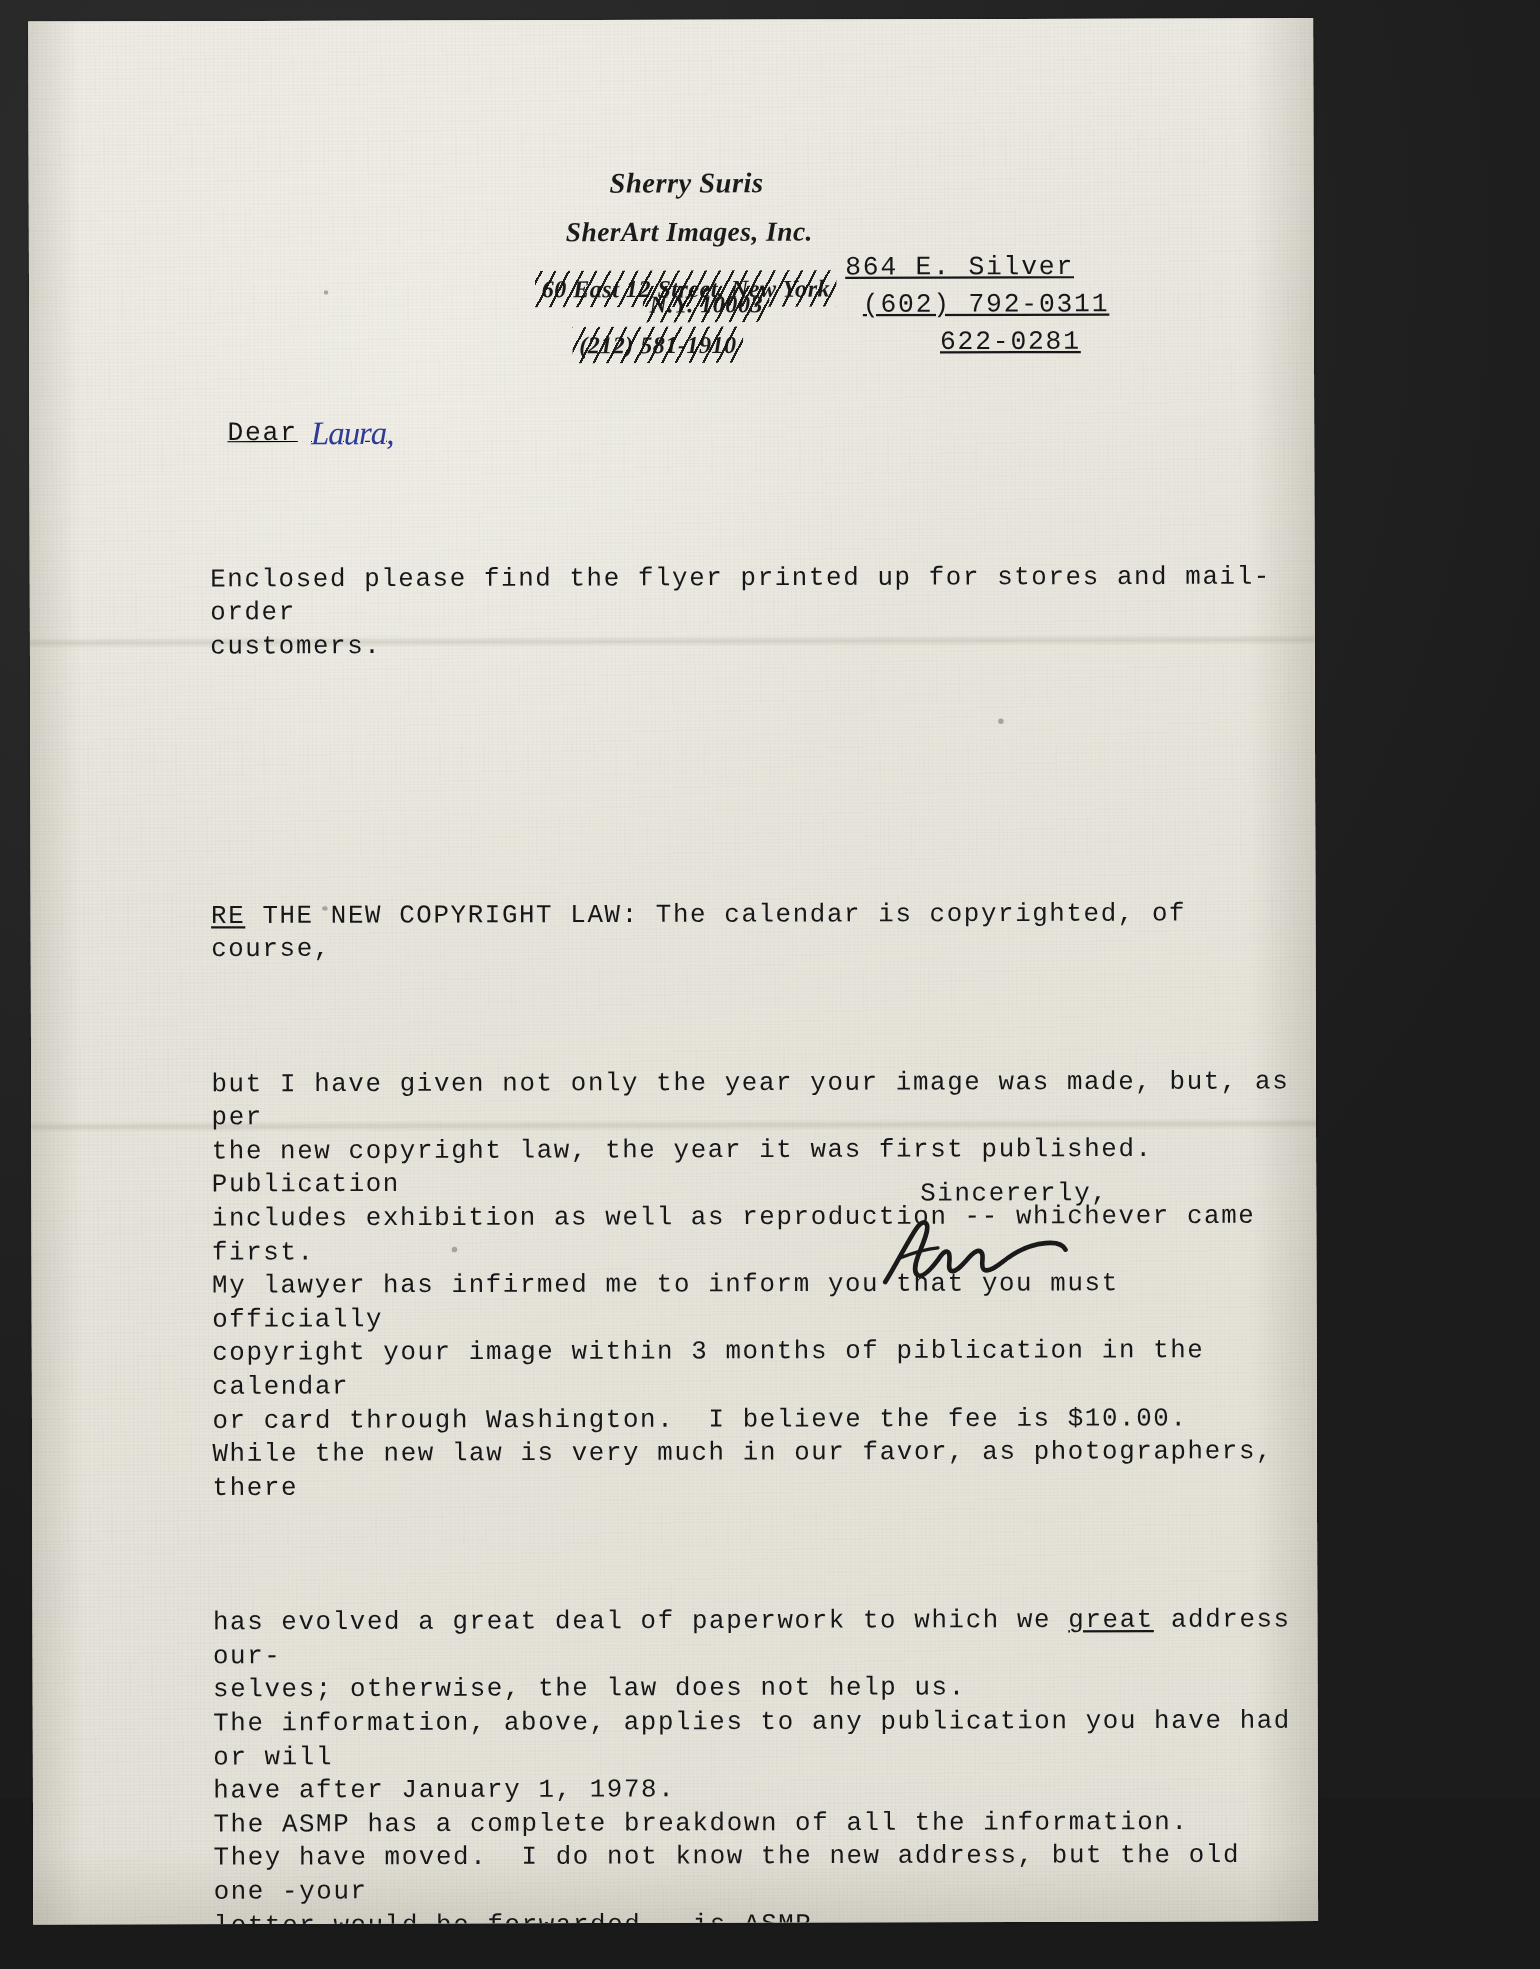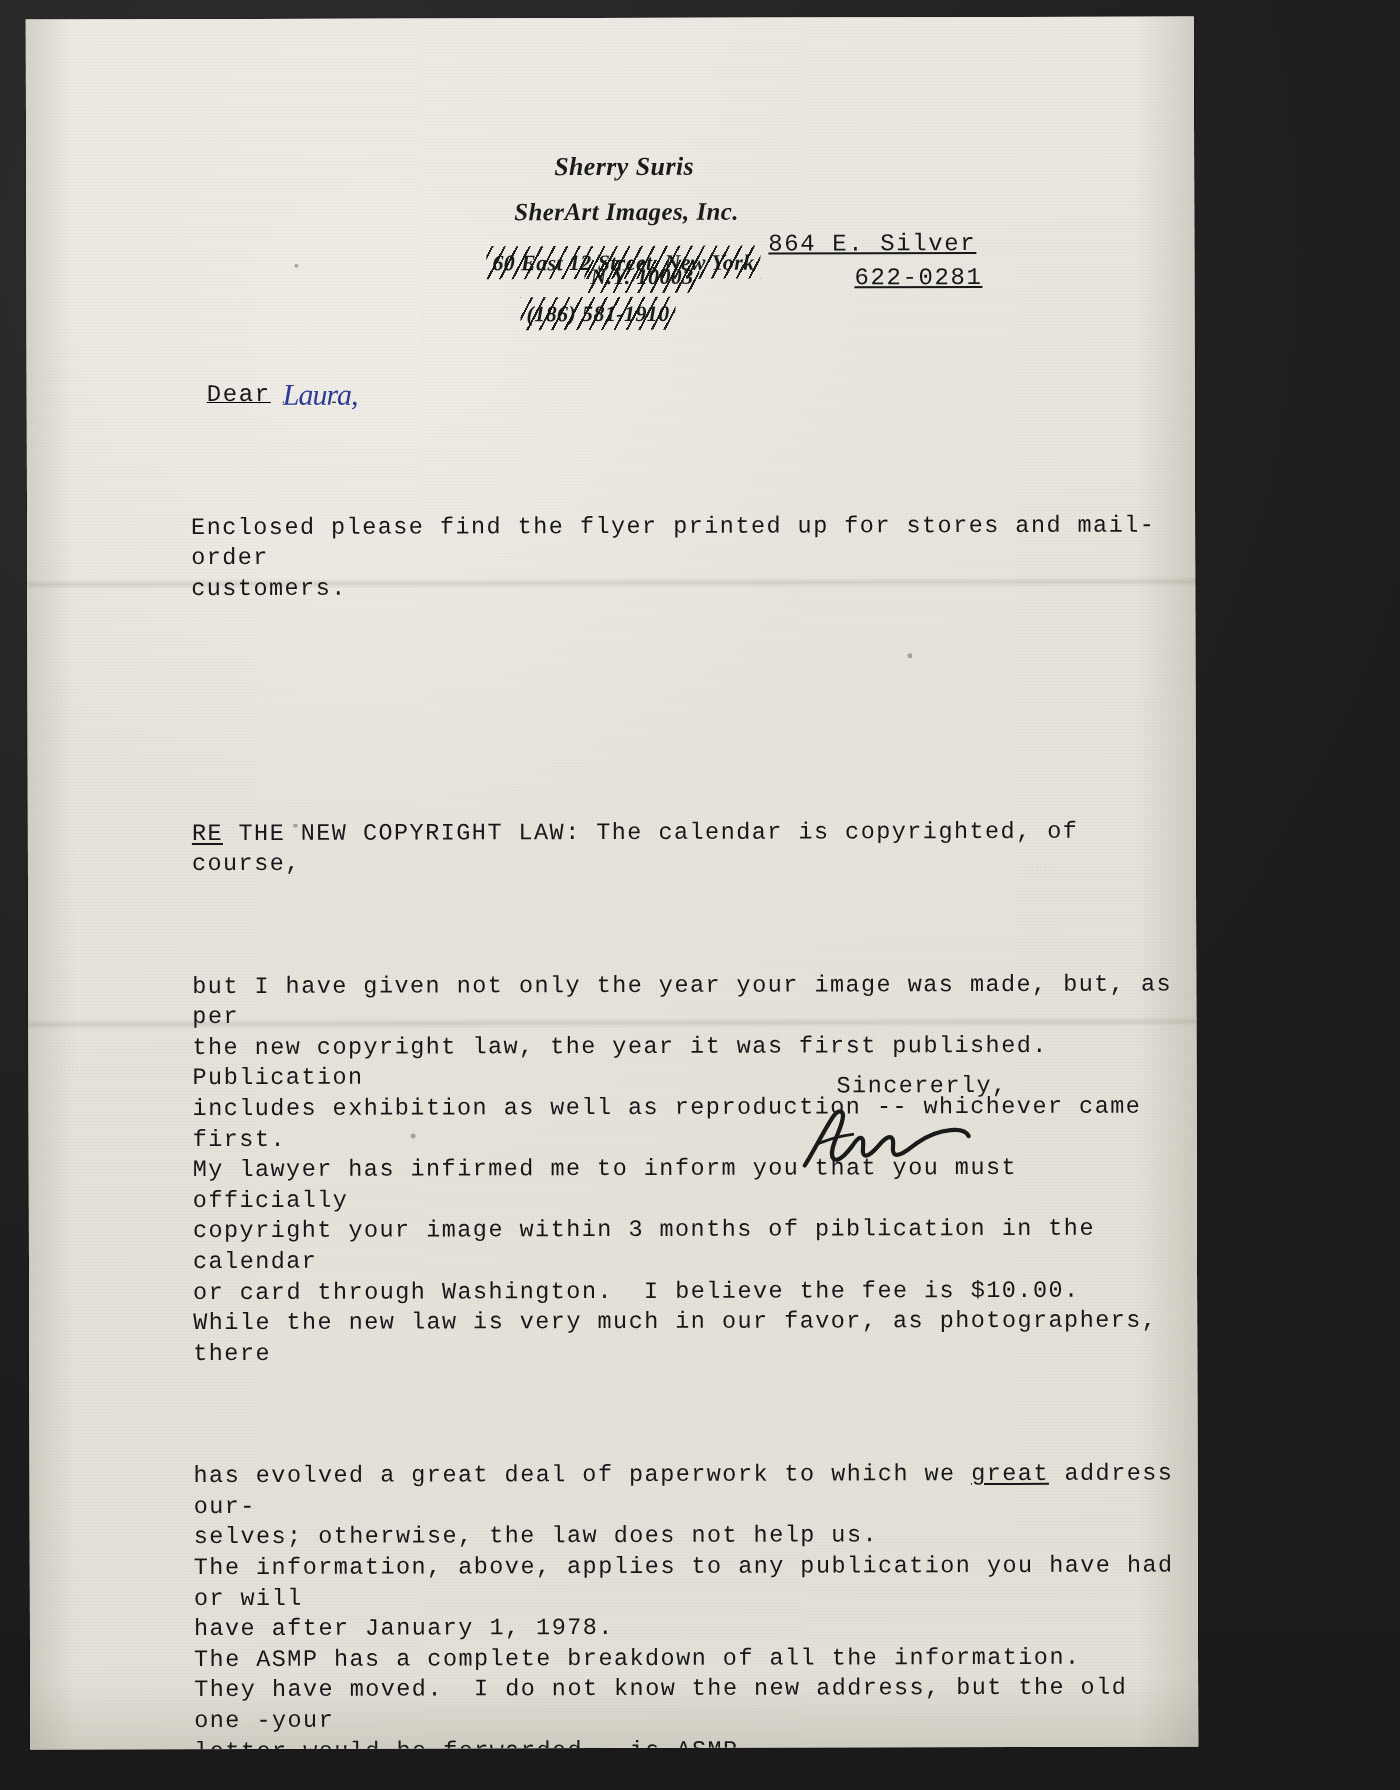--- a/index.html
+++ b/index.html
@@ -256,24 +256,25 @@
       <div id="letterhead">
 
         <div id="lh-name" class="lh-script">Sherry Suris</div>
 
         <div id="lh-company" class="lh-script">SherArt Images, Inc.</div>
 
         <div id="lh-oldaddr1" class="lh-script struck">60 East 12 Street, New York</div>
 
         <div id="lh-oldaddr2" class="lh-script struck">N.Y. 10003</div>
 
-        <div id="lh-oldphone" class="lh-script struck">(186) 581-1910</div>
+        <div id="lh-oldphone" class="lh-script struck">(212) 581-1910</div>
 
         <div id="lh-new-block">
           <div class="lh-typed ln1">864 E. Silver</div>
+          <div class="lh-typed ln3">(602) 792-0311</div>
           <div class="lh-typed ln4">622-0281</div>
         </div>
       </div>
 
       <div id="salutation">
         <span class="typed">Dear</span><span id="greeting-name">Laura,</span>
       </div>
 
       <div id="body-text">
 

